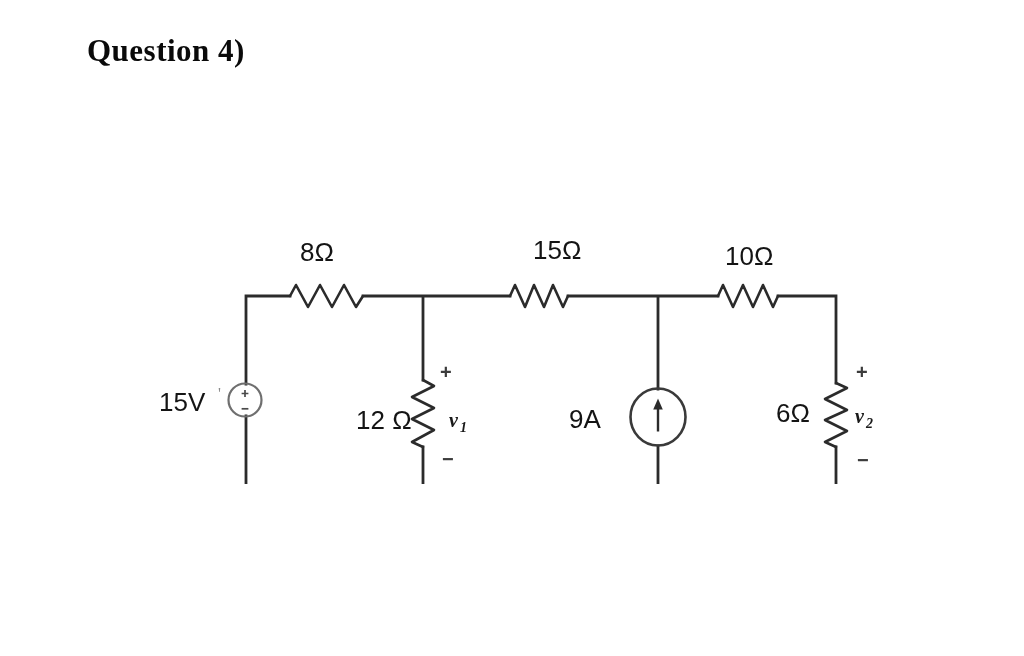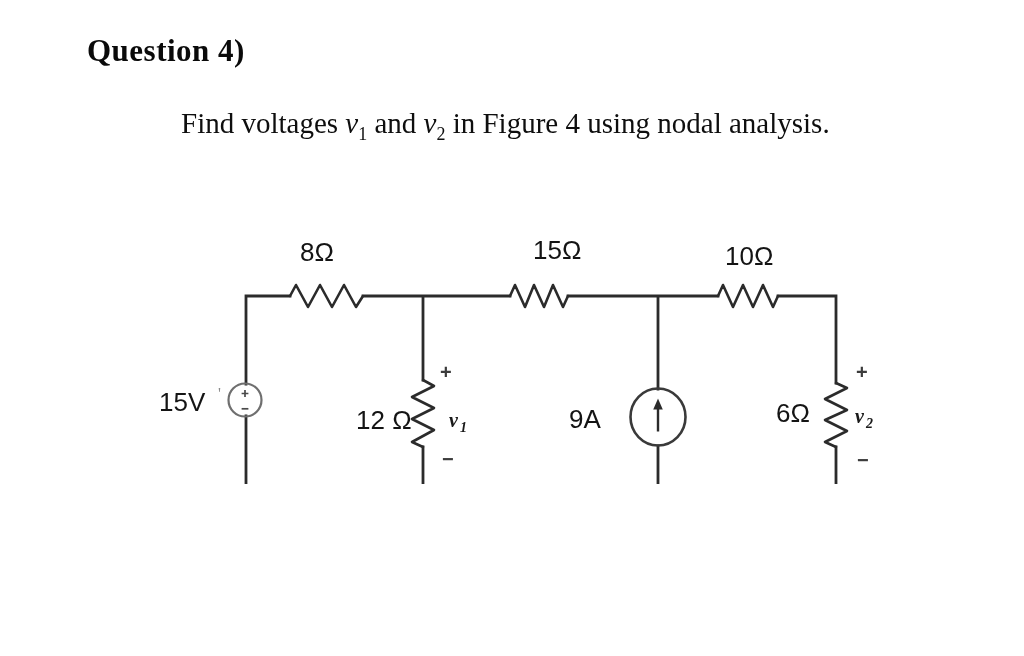--- a/index.html
+++ b/index.html
@@ -56,21 +56,20 @@
   .vsub   { font: italic 700 14px "Liberation Serif", serif; fill: #1a1a1a; }
   .tick   { font: 400 16px "Liberation Serif", serif; fill: #8a8a8a; }
 </style>
 </head>
 <body>
 
 <div class="canvas">
 
   <h1 class="q-title">Question 4)</h1>
 
-  <p class="statement"><span>Find voltages </span><i>v</i><sub>1</sub><span> and </span><i>v</i><sub>2</sub><span> in Figure 4 using nodal analysis.</span></p>
 
   <svg class="circuit" width="1024" height="656" viewBox="0 0 1024 656" xmlns="http://www.w3.org/2000/svg">
 
     <path class="wire" d="
       M246,296 H290  M363,296 H510  M568,296 H718  M778,296 H836
       M246,296 V384  M246,416 V531
       M836,296 V383  M836,447 V531
       M246,531 H836
       M423,296 V380  M423,447 V531
       M658,296 V389  M658,446 V531"></path>

